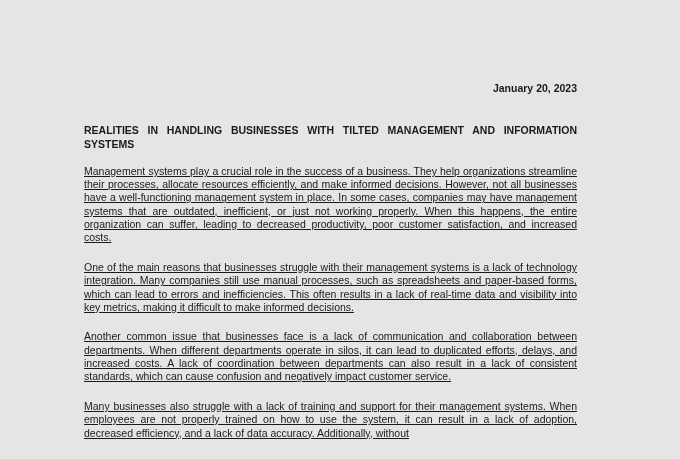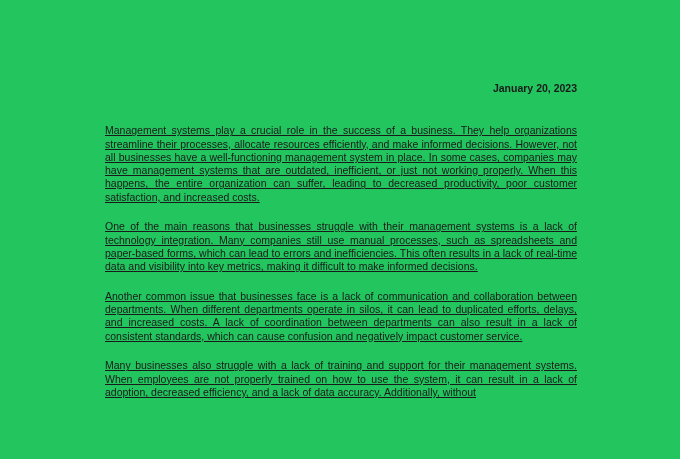--- a/index.html
+++ b/index.html
@@ -6,26 +6,26 @@
     margin: 0;
     padding: 0;
     background: #ffffff;
   }
   .page {
     position: relative;
     box-sizing: border-box;
     width: 680px;
     height: 459px;
     overflow: hidden;
-    background: #22c55e;
+    background: #e5e5e5;
     color: #1a1a1a;
     font-family: "Liberation Sans", sans-serif;
     font-size: 10.5px;
     line-height: 13.3px;
-    padding: 82px 103px 0 105px;
+    padding: 82px 103px 0 84px;
   }
   .doc-date {
     text-align: right;
     font-weight: 700;
     margin: 0 0 29px 0;
   }
   .doc-title {
     font-size: 10.5px;
     line-height: 13.3px;
     font-weight: 700;
@@ -37,20 +37,21 @@
     margin: 0 0 16.3px 0;
     text-decoration: underline;
   }
 </style>
 </head>
 <body>
 
 <div class="page">
   <div class="doc-date">January 20, 2023</div>
 
+  <h1 class="doc-title">REALITIES IN HANDLING BUSINESSES WITH TILTED MANAGEMENT AND INFORMATION SYSTEMS</h1>
 
   <p class="doc-paragraph">Management systems play a crucial role in the success of a business. They help organizations streamline their processes, allocate resources efficiently, and make informed decisions. However, not all businesses have a well-functioning management system in place. In some cases, companies may have management systems that are outdated, inefficient, or just not working properly. When this happens, the entire organization can suffer, leading to decreased productivity, poor customer satisfaction, and increased costs.</p>
 
   <p class="doc-paragraph">One of the main reasons that businesses struggle with their management systems is a lack of technology integration. Many companies still use manual processes, such as spreadsheets and paper-based forms, which can lead to errors and inefficiencies. This often results in a lack of real-time data and visibility into key metrics, making it difficult to make informed decisions.</p>
 
   <p class="doc-paragraph">Another common issue that businesses face is a lack of communication and collaboration between departments. When different departments operate in silos, it can lead to duplicated efforts, delays, and increased costs. A lack of coordination between departments can also result in a lack of consistent standards, which can cause confusion and negatively impact customer service.</p>
 
   <p class="doc-paragraph">Many businesses also struggle with a lack of training and support for their management systems. When employees are not properly trained on how to use the system, it can result in a lack of adoption, decreased efficiency, and a lack of data accuracy. Additionally, without</p>
 </div>
 

